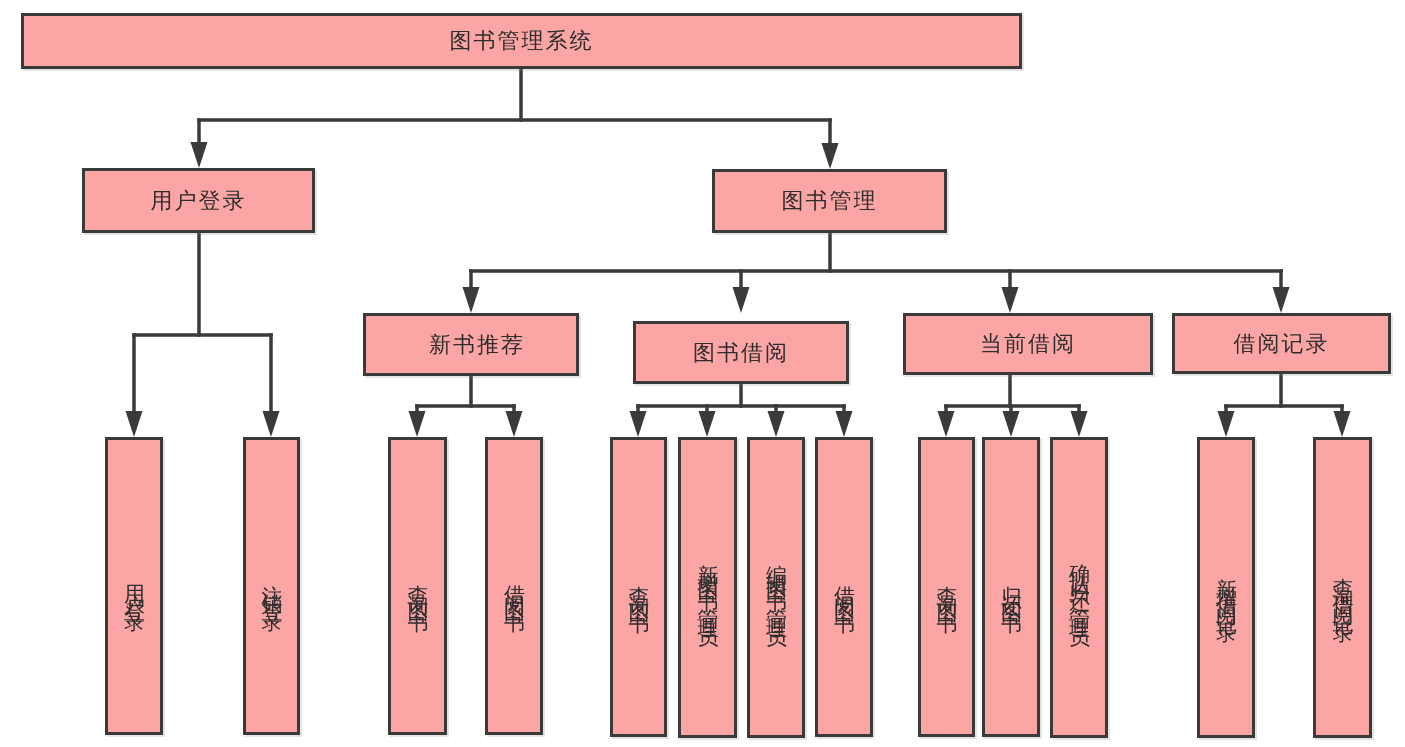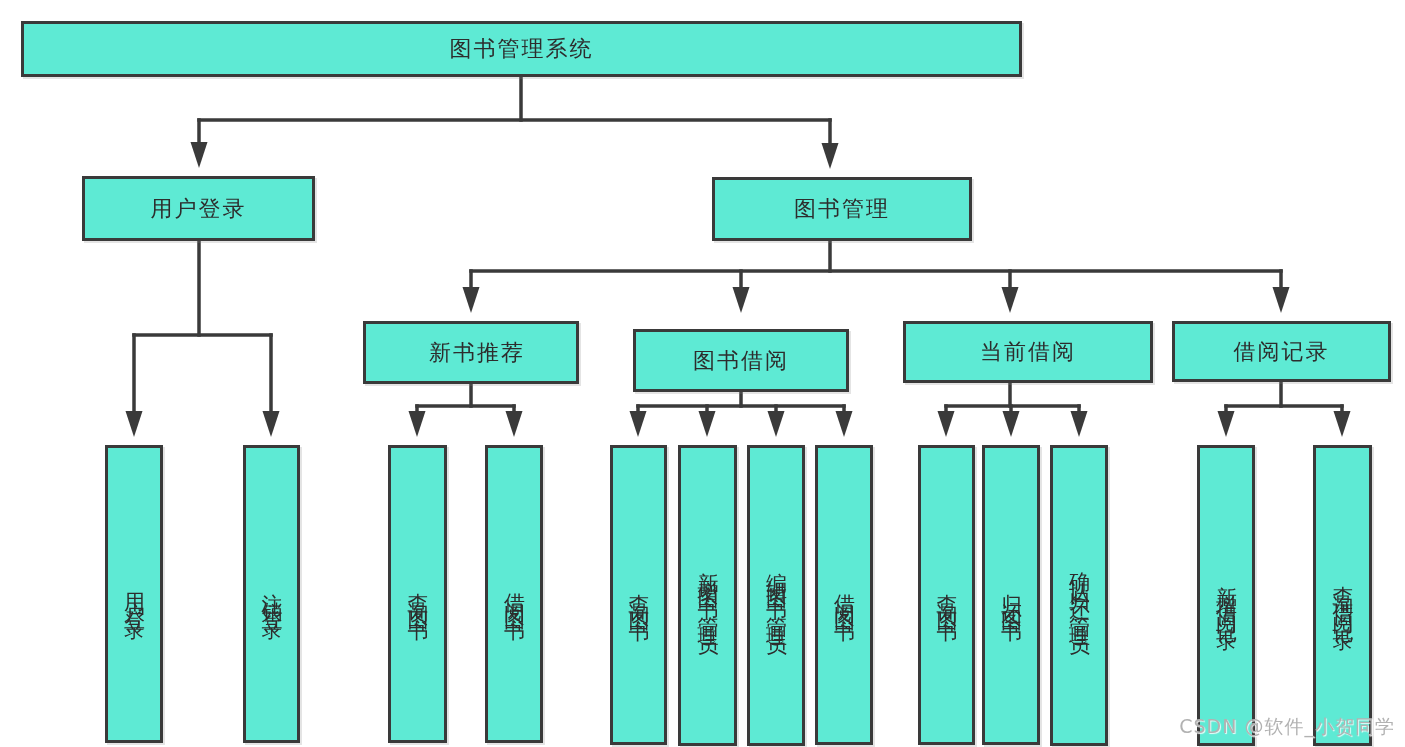--- a/index.html
+++ b/index.html
@@ -2,23 +2,23 @@
 <html><head>
 <meta charset="utf-8">
 <style>
   html,body { margin:0; padding:0; background:#ffffff; }
   #canvas {
     position:relative; width:1405px; height:747px; background:#ffffff;
     font-family:"DejaVu Sans","Liberation Sans",sans-serif; overflow:hidden;
   }
   #edges { position:absolute; left:0; top:0; }
   .node {
-    position:absolute; background:#5eead4; border:3px solid #3a3a3a;
+    position:absolute; background:#fca5a5; border:3px solid #3a3a3a;
     box-sizing:border-box; display:flex; align-items:center; justify-content:center;
-    color:#2d2d2d; box-shadow:2px 2px 0 rgba(130,130,130,0.22);margin-top:8px;
+    color:#2d2d2d; box-shadow:2px 2px 0 rgba(130,130,130,0.22);
   }
   .node.h .label { font-size:22px; letter-spacing:2px; white-space:nowrap; }
   .node.v .label {
     writing-mode:vertical-rl; text-orientation:mixed;
     font-size:21px; letter-spacing:9px; line-height:1; white-space:nowrap;
   }
   .watermark {
     position:absolute; top:714px; right:10px;
     font-size:19px; letter-spacing:1px; color:#b2b2b2;
     text-shadow:1px 1px 1px rgba(255,255,255,0.9);
@@ -96,21 +96,21 @@
         <polygon points="1342,437 1333.5,411 1350.5,411" fill="#3a3a3a"></polygon>
       </g>
     </svg>
   <div id="nodes">
       <div class="node h" style="left: 21px; top: 13px; width: 1001px; height: 56px;">
         <span class="label">图书管理系统</span>
       </div>
       <div class="node h" style="left: 82px; top: 168px; width: 233px; height: 65px;">
         <span class="label">用户登录</span>
       </div>
-      <div class="node h" style="left: 712px; top: 169px; width: 260px; height: 64px;">
+      <div class="node h" style="left: 712px; top: 169px; width: 235px; height: 64px;">
         <span class="label">图书管理</span>
       </div>
       <div class="node h" style="left: 363px; top: 313px; width: 216px; height: 63px; padding-left: 12px;">
         <span class="label">新书推荐</span>
       </div>
       <div class="node h" style="left: 633px; top: 321px; width: 216px; height: 63px;">
         <span class="label">图书借阅</span>
       </div>
       <div class="node h" style="left: 903px; top: 313px; width: 250px; height: 62px;">
         <span class="label">当前借阅</span>
@@ -151,14 +151,13 @@
       <div class="node v" style="left: 1050px; top: 437px; width: 58px; height: 301px;">
         <span class="label">确认归还（管理员）</span>
       </div>
       <div class="node v" style="left: 1197px; top: 437px; width: 58px; height: 301px;">
         <span class="label">新增借阅记录</span>
       </div>
       <div class="node v" style="left: 1313px; top: 437px; width: 59px; height: 301px;">
         <span class="label">查询借阅记录</span>
       </div>
     </div>
-  <div class="watermark">CSDN @软件_小贺同学</div>
 </div>
 
 </body></html>

